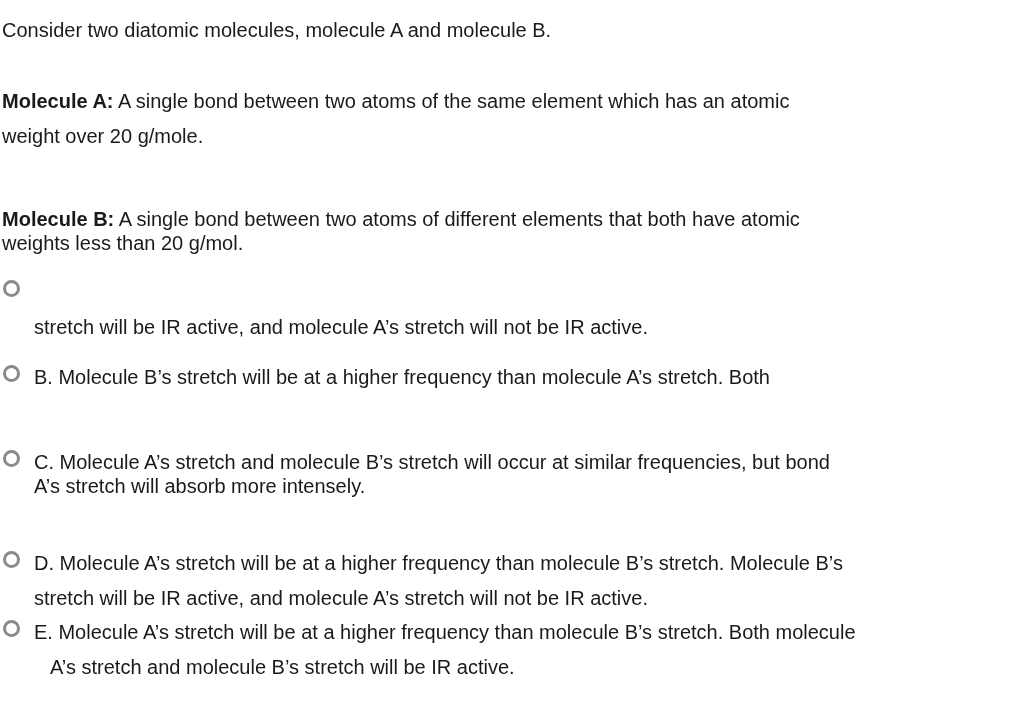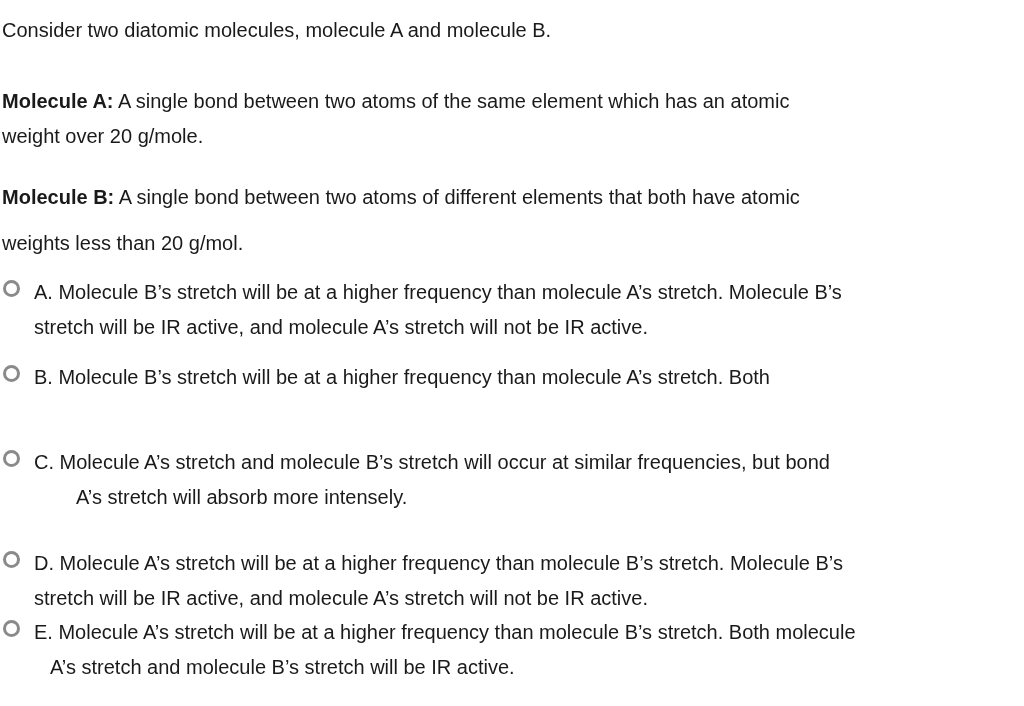--- a/index.html
+++ b/index.html
@@ -49,38 +49,37 @@
     }
   </style>
 </head>
 <body>
 
 <p class="para" style="top:13px;">Consider two diatomic molecules, molecule A and molecule B.</p>
 
 <p class="para" style="top:84px;"><span class="bold">Molecule A:</span><span> A single bond between two atoms of the same element which has an atomic</span></p>
 <p class="para" style="top:119px;">weight over 20 g/mole.</p>
 
-<p class="para" style="top:180px;text-align:right;"><span class="bold">Molecule B:</span><span> A single bond between two atoms of different elements that both have atomic</span></p>
+<p class="para" style="top:202px;text-align:right;"><span class="bold">Molecule B:</span><span> A single bond between two atoms of different elements that both have atomic</span></p>
 <p class="para" style="top:226px;">weights less than 20 g/mol.</p>
 
 <div class="option" style="top:275px;height:70px;">
   <span class="radio"></span>
-  <span class="opt-line" style="top:0;">A. Molecule B’s stretch will be at a higher frequency than molecule A’s stretch. Molecule B’s</span>
   <span class="opt-line" style="top:35px;">stretch will be IR active, and molecule A’s stretch will not be IR active.</span>
 </div>
 
 <div class="option" style="top:360px;height:70px;">
   <span class="radio"></span>
   <span class="opt-line" style="top:0;">B. Molecule B’s stretch will be at a higher frequency than molecule A’s stretch. Both</span>
 </div>
 
 <div class="option" style="top:445px;height:70px;">
   <span class="radio"></span>
   <span class="opt-line" style="top:0;">C. Molecule A’s stretch and molecule B’s stretch will occur at similar frequencies, but bond</span>
-  <span class="opt-line" style="top:35px;margin-left:42px;">A’s stretch will absorb more intensely.</span>
+  <span class="opt-line" style="top:24px;">A’s stretch will absorb more intensely.</span>
 </div>
 
 <div class="option" style="top:546px;height:70px;padding-left:9px;">
   <span class="radio"></span>
   <span class="opt-line" style="top:0;">D. Molecule A’s stretch will be at a higher frequency than molecule B’s stretch. Molecule B’s</span>
   <span class="opt-line" style="top:35px;">stretch will be IR active, and molecule A’s stretch will not be IR active.</span>
 </div>
 
 <div class="option" style="top:615px;height:70px;">
   <span class="radio"></span>

